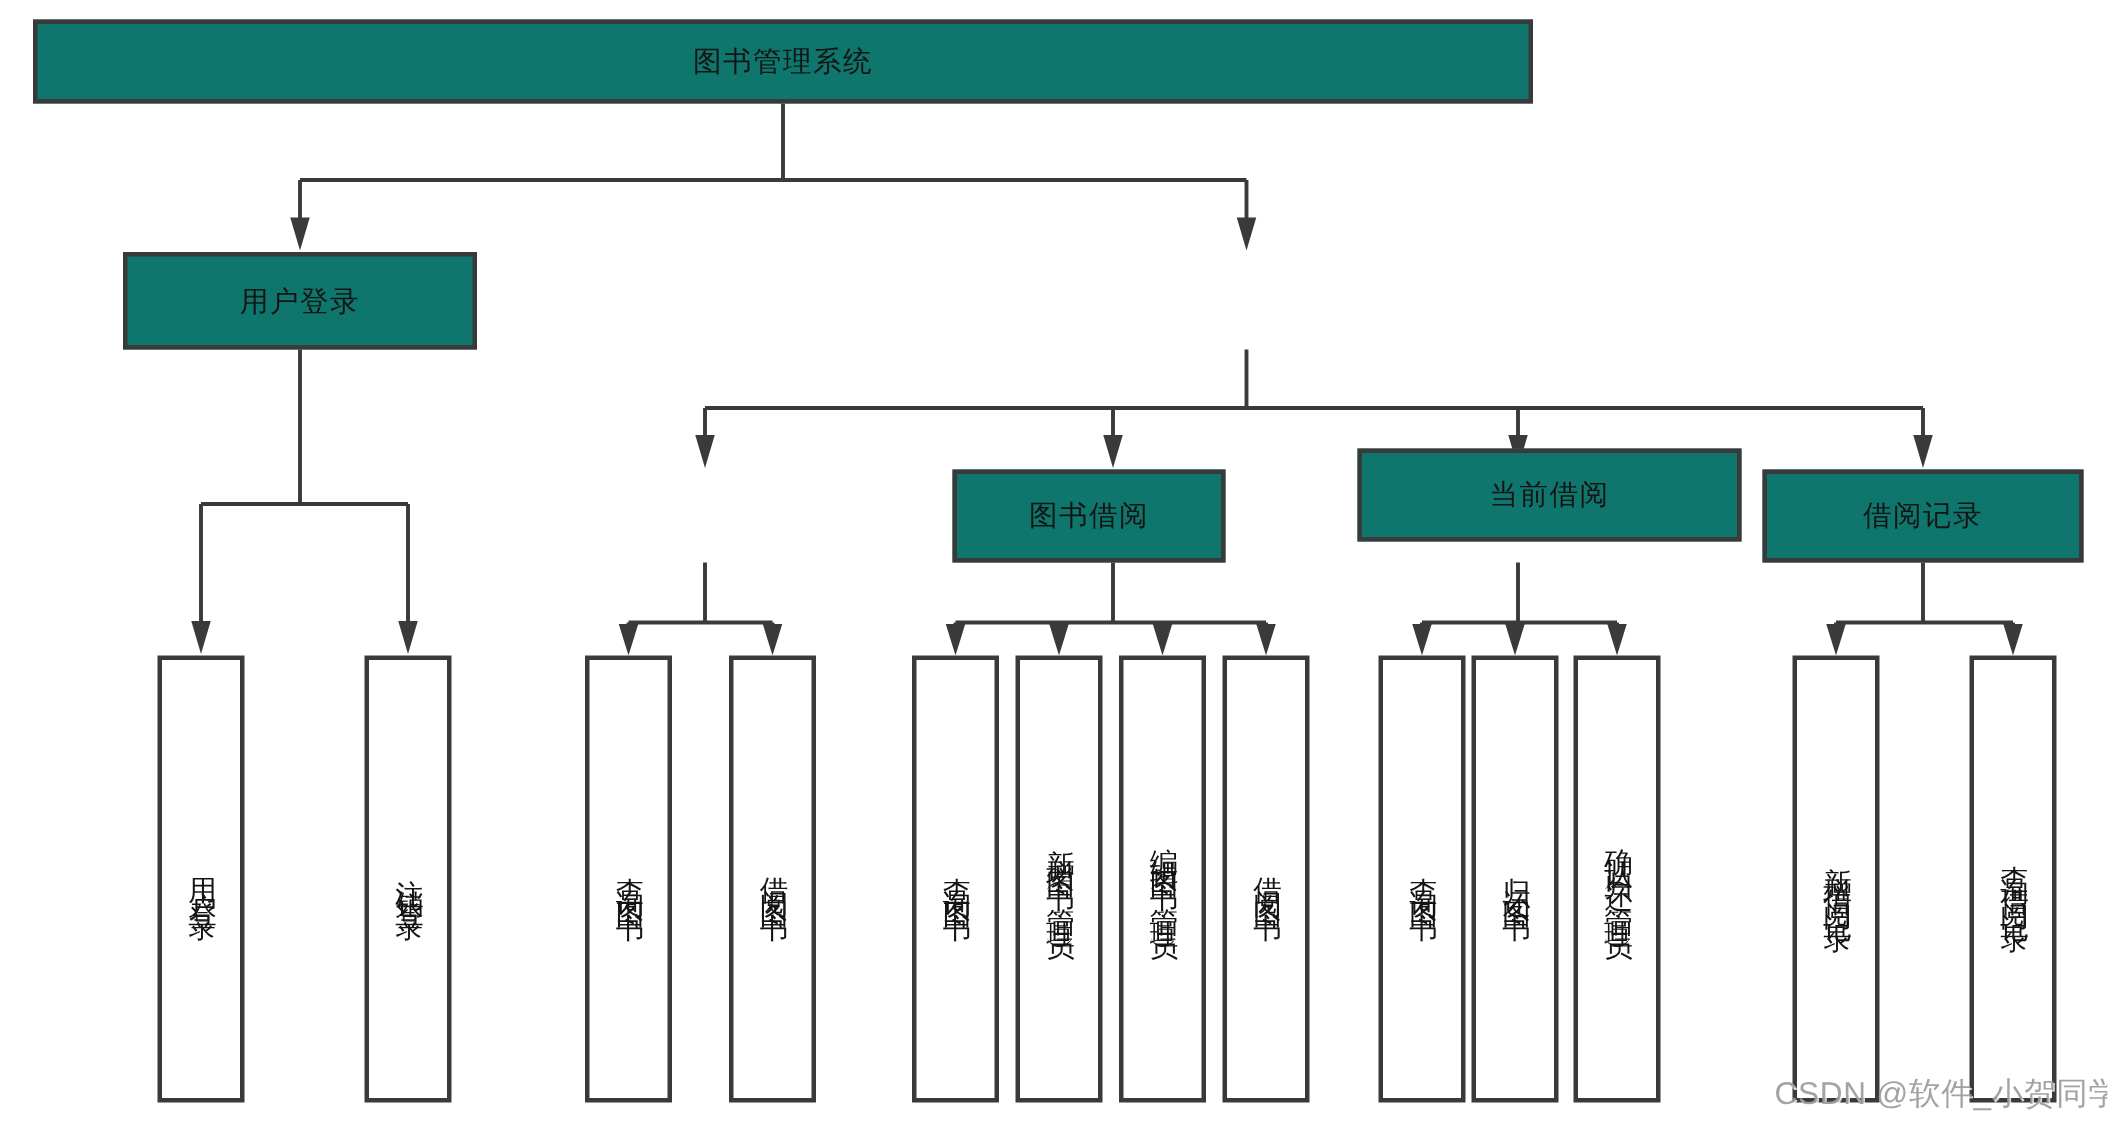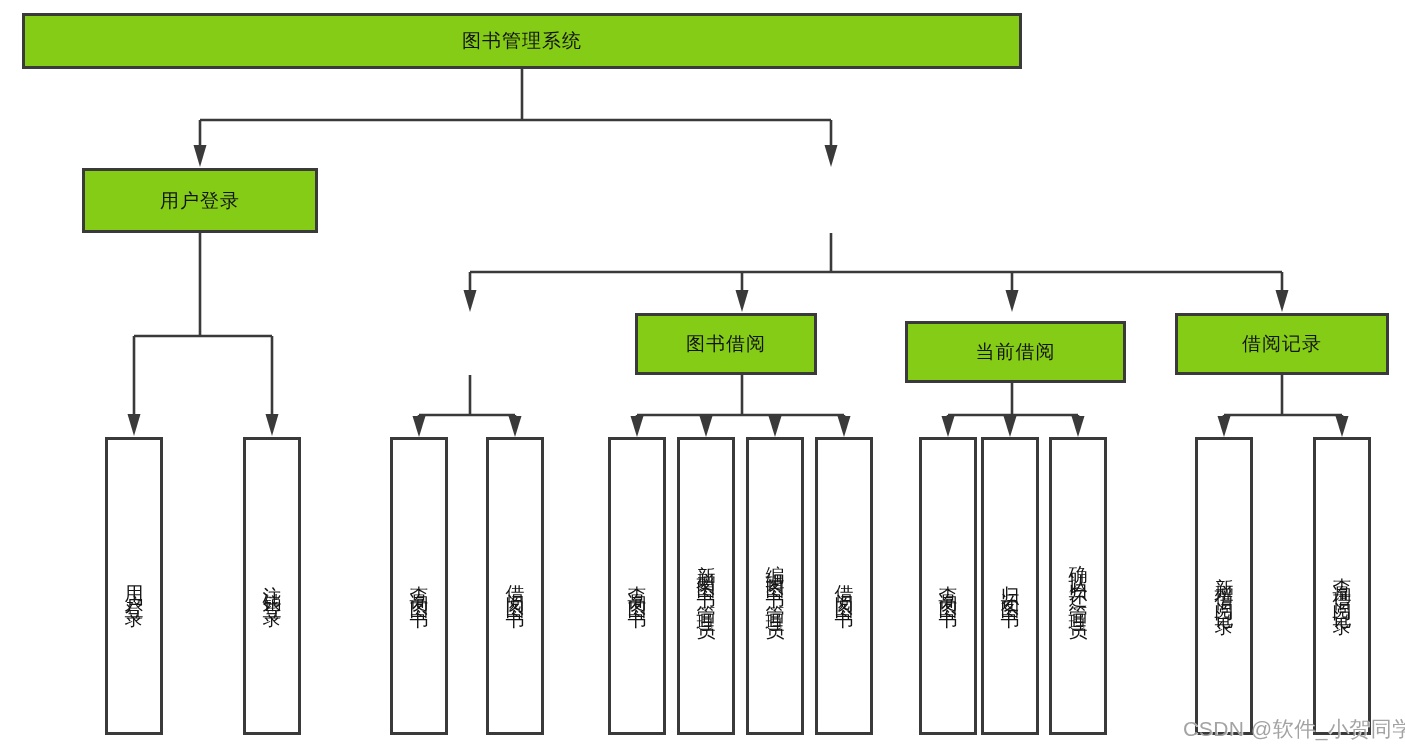--- a/index.html
+++ b/index.html
@@ -6,21 +6,21 @@
   .canvas{
     position:relative;
     width:1405px;height:747px;
     background:#ffffff;
     font-family:"Liberation Sans","DejaVu Sans",sans-serif;
     overflow:hidden;
   }
   .wires{position:absolute;left:0;top:0;width:1405px;height:747px;}
   .hbox{
     position:absolute;box-sizing:border-box;
-    border:3px solid #3a3a3a;background:#84cc16;
+    border:3px solid #3a3a3a;background:#0f766e;
     display:flex;align-items:center;justify-content:center;
     font-size:19px;letter-spacing:1px;color:#141414;
     white-space:nowrap;
   }
   .vbox{
     position:absolute;top:437px;width:58px;height:298px;
     box-sizing:border-box;border:3px solid #3a3a3a;background:#ffffff;
     display:flex;align-items:center;justify-content:center;
     writing-mode:vertical-rl;text-orientation:mixed;
     font-size:19px;letter-spacing:8px;color:#141414;
@@ -97,21 +97,21 @@
       <polygon points="1217.5,416 1230.5,416 1224,437" fill="#3a3a3a" stroke="none"></polygon>
     <path d="M1342,415 V420"></path>
       <polygon points="1335.5,416 1348.5,416 1342,437" fill="#3a3a3a" stroke="none"></polygon>
   </svg>
 
   <div class="hbox" style="left:22px;top:13px;width:1000px;height:56px">图书管理系统</div>
 
   <div class="hbox" style="left:82px;top:168px;width:236px;height:65px">用户登录</div>
 
   <div class="hbox" style="left:635px;top:313px;width:182px;height:62px">图书借阅</div>
-  <div class="hbox" style="left:905px;top:321px;width:221px;height:62px">当前借阅</div>
+  <div class="hbox" style="left:905px;top:299px;width:256px;height:62px">当前借阅</div>
   <div class="hbox" style="left:1175px;top:313px;width:214px;height:62px">借阅记录</div>
 
   <div class="vbox" style="left:105px">用户登录</div>
   <div class="vbox" style="left:243px">注销登录</div>
 
   <div class="vbox" style="left:390px">查询图书</div>
   <div class="vbox" style="left:486px">借阅图书</div>
 
   <div class="vbox" style="left:608px">查询图书</div>
   <div class="vbox" style="left:677px">新增图书（管理员）</div>

